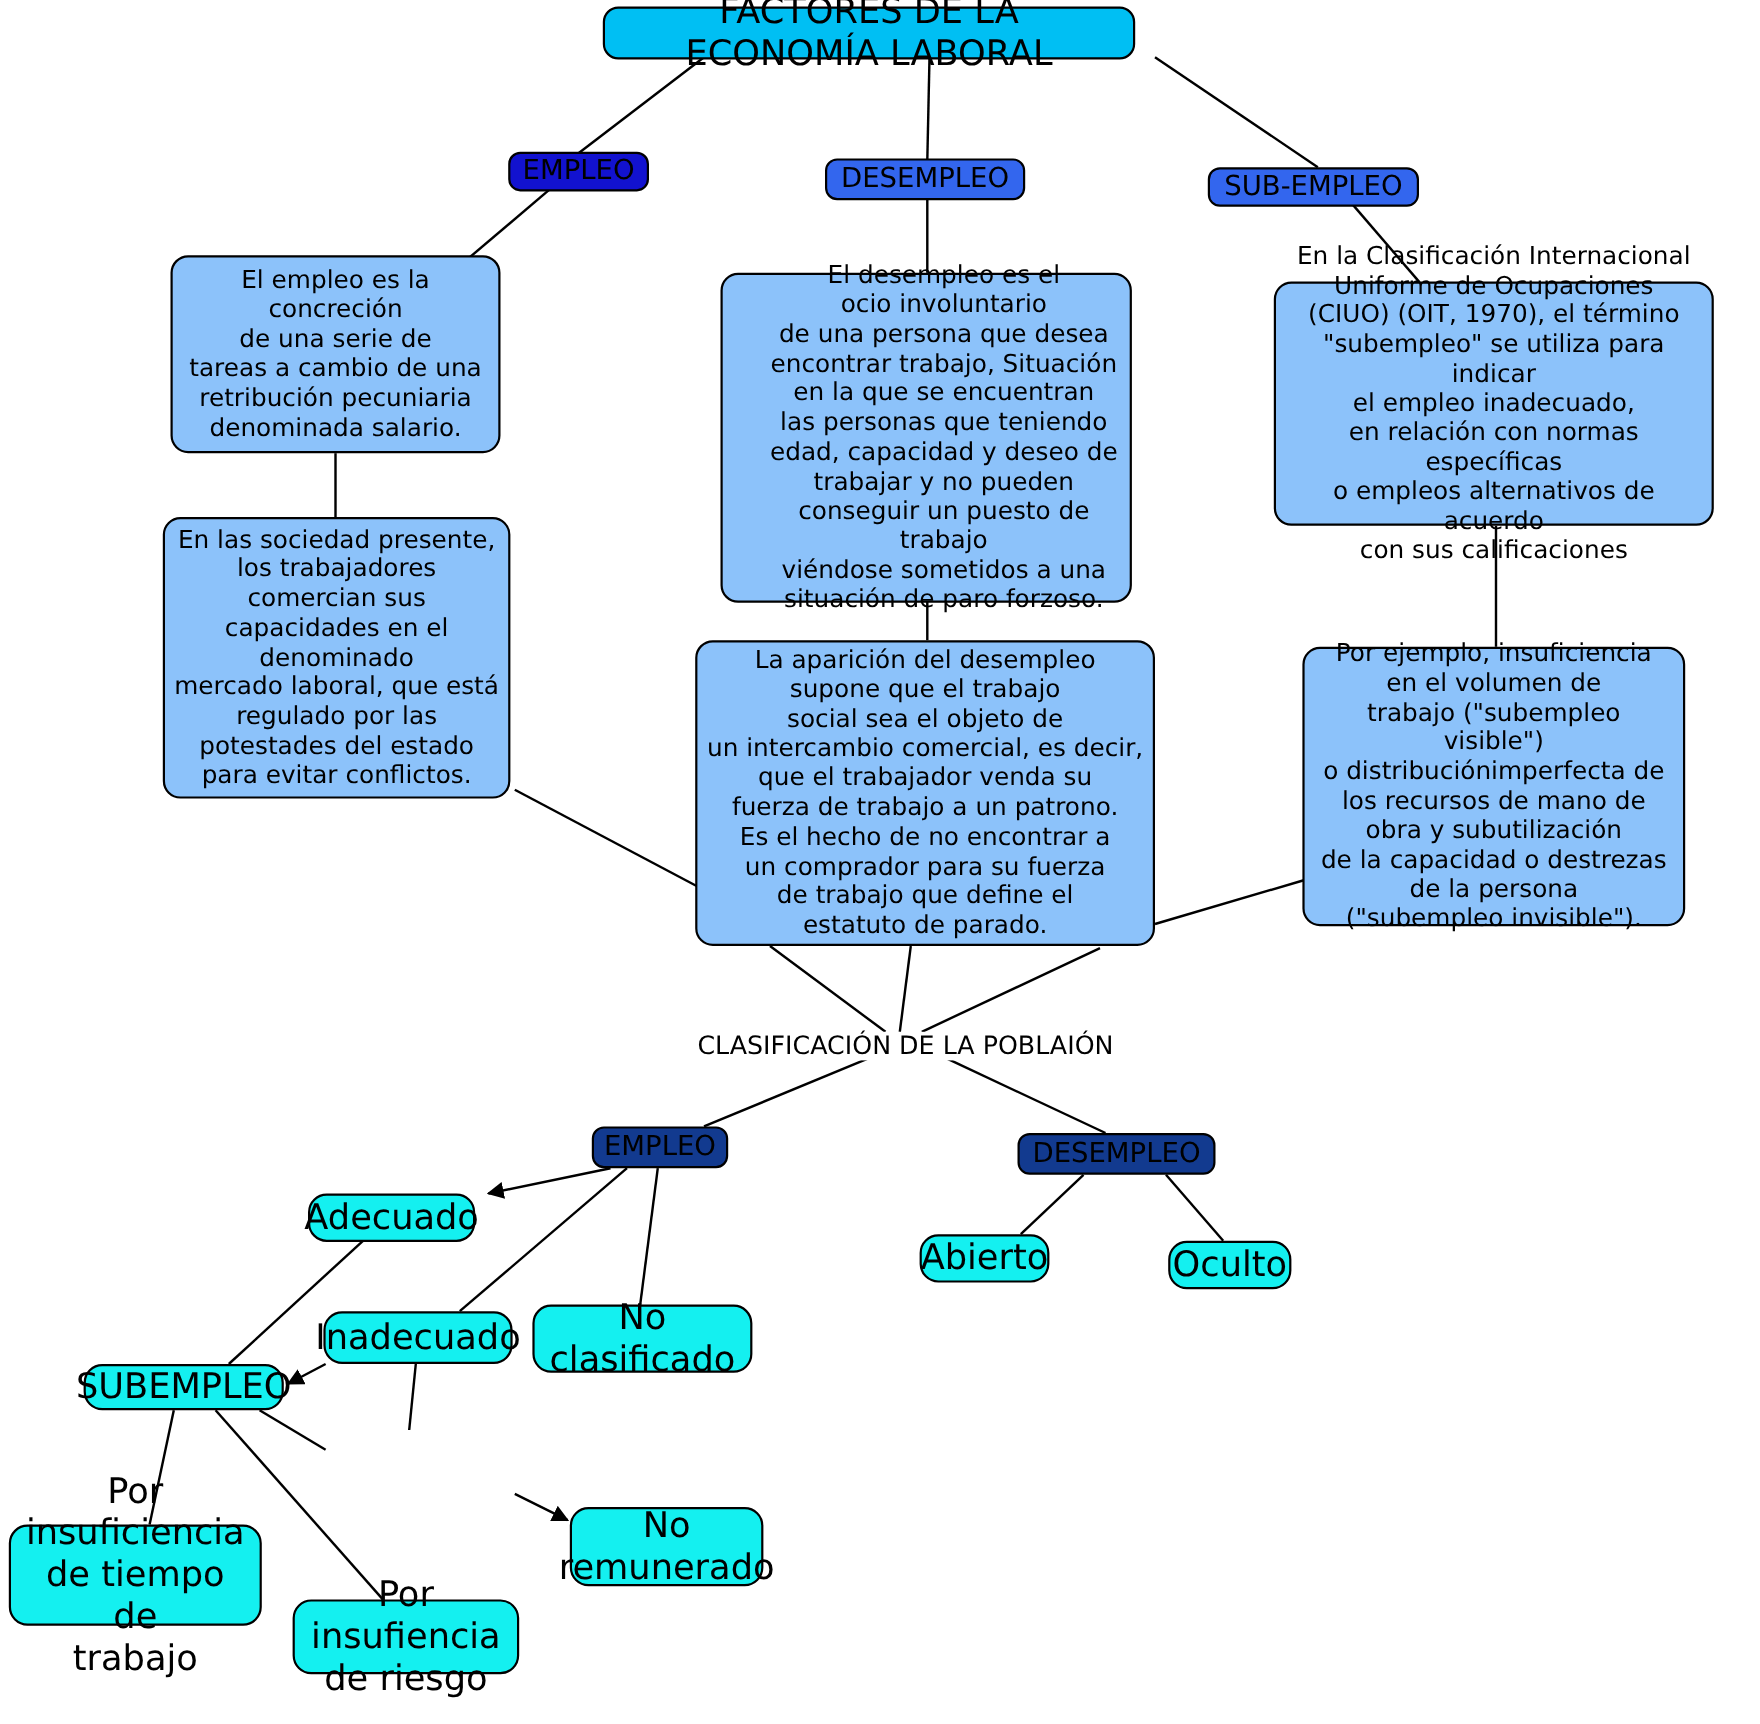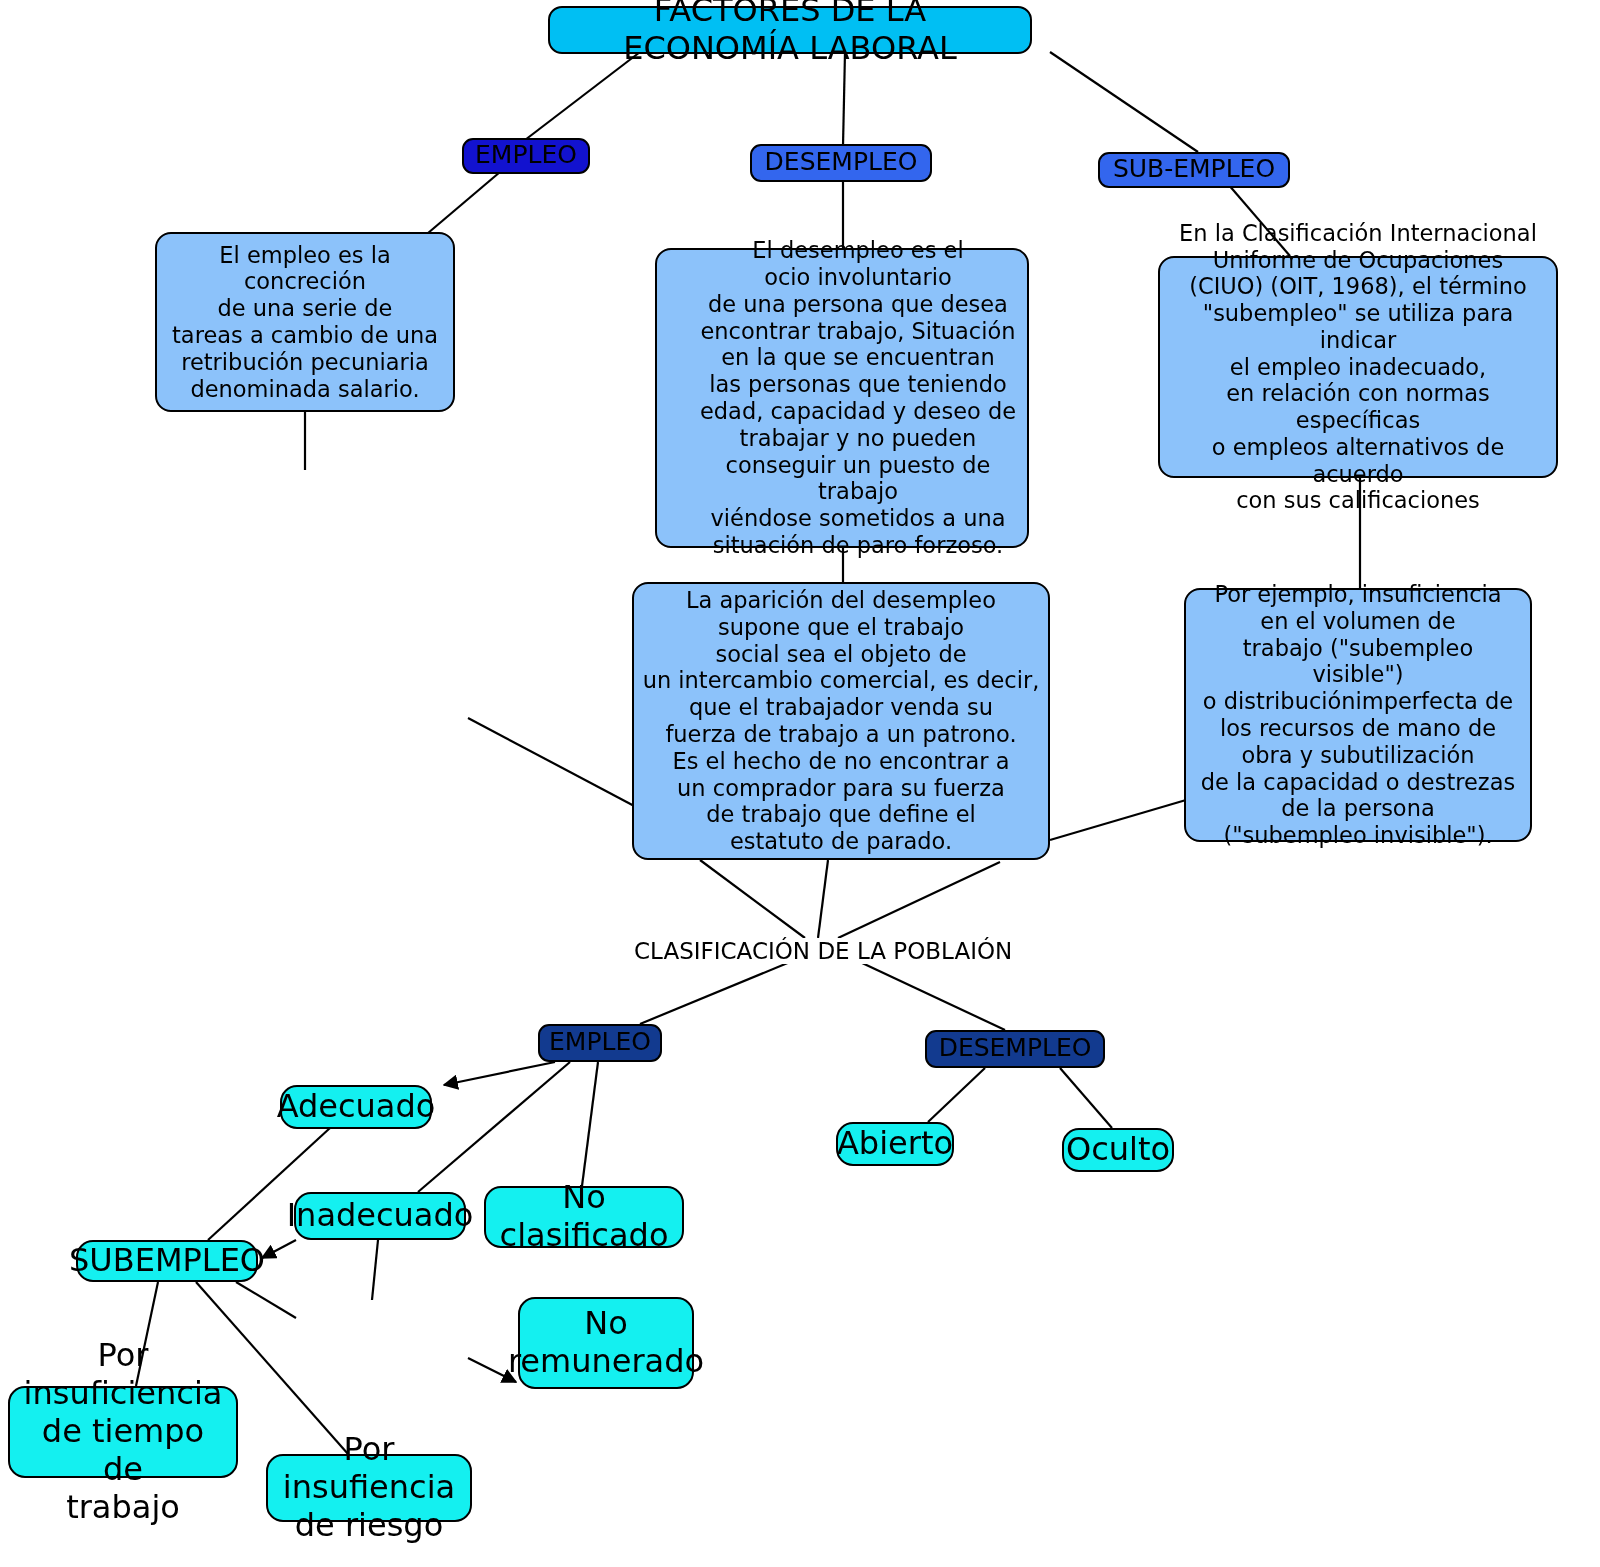--- a/index.html
+++ b/index.html
@@ -157,20 +157,31 @@
 
   <div class="node n-text" style="left:155px; top:232px; width:300px; height:180px;">
     <span>El empleo es la
 concreción
 de una serie de
 tareas a cambio de una
 retribución pecuniaria
 denominada salario.</span>
   </div>
 
+  <div class="node n-text" style="left:148px; top:470px; width:316px; height:256px;">
+    <span>En las sociedad presente,
+los trabajadores
+comercian sus
+capacidades en el
+denominado
+mercado laboral, que está
+regulado por las
+potestades del estado
+para evitar conflictos.</span>
+  </div>
 
   <div class="node n-text" style="left:655px; top:248px; width:374px; height:300px;padding-left:40px;">
     <span>El desempleo es el
 ocio involuntario
 de una persona que desea
 encontrar trabajo, Situación
 en la que se encuentran
 las personas que teniendo
 edad, capacidad y deseo de
 trabajar y no pueden
@@ -188,21 +199,21 @@
 fuerza de trabajo a un patrono.
 Es el hecho de no encontrar a
 un comprador para su fuerza
 de trabajo que define el
 estatuto de parado.</span>
   </div>
 
   <div class="node n-text" style="left:1158px; top:256px; width:400px; height:222px;">
     <span>En la Clasificación Internacional
 Uniforme de Ocupaciones
-(CIUO) (OIT, 1968), el término
+(CIUO) (OIT, 1970), el término
 "subempleo" se utiliza para indicar
 el empleo inadecuado,
 en relación con normas específicas
 o empleos alternativos de acuerdo
 con sus calificaciones</span>
   </div>
 
   <div class="node n-text" style="left:1184px; top:588px; width:348px; height:254px;">
     <span>Por ejemplo, insuficiencia
 en el volumen de
@@ -256,18 +267,18 @@
 de tiempo de
 trabajo</span>
   </div>
 
   <div class="node n-cyan" style="left:266px; top:1454px; width:206px; height:68px;">
     <span>Por insufiencia
 de riesgo</span>
   </div>
 
 
-  <div class="node n-cyan" style="left:518px; top:1297px; width:176px; height:92px;">
+  <div class="node n-cyan" style="left:518px; top:1370px; width:176px; height:72px;">
     <span>No
 remunerado</span>
   </div>
 
 </div>
 
 </body></html>

